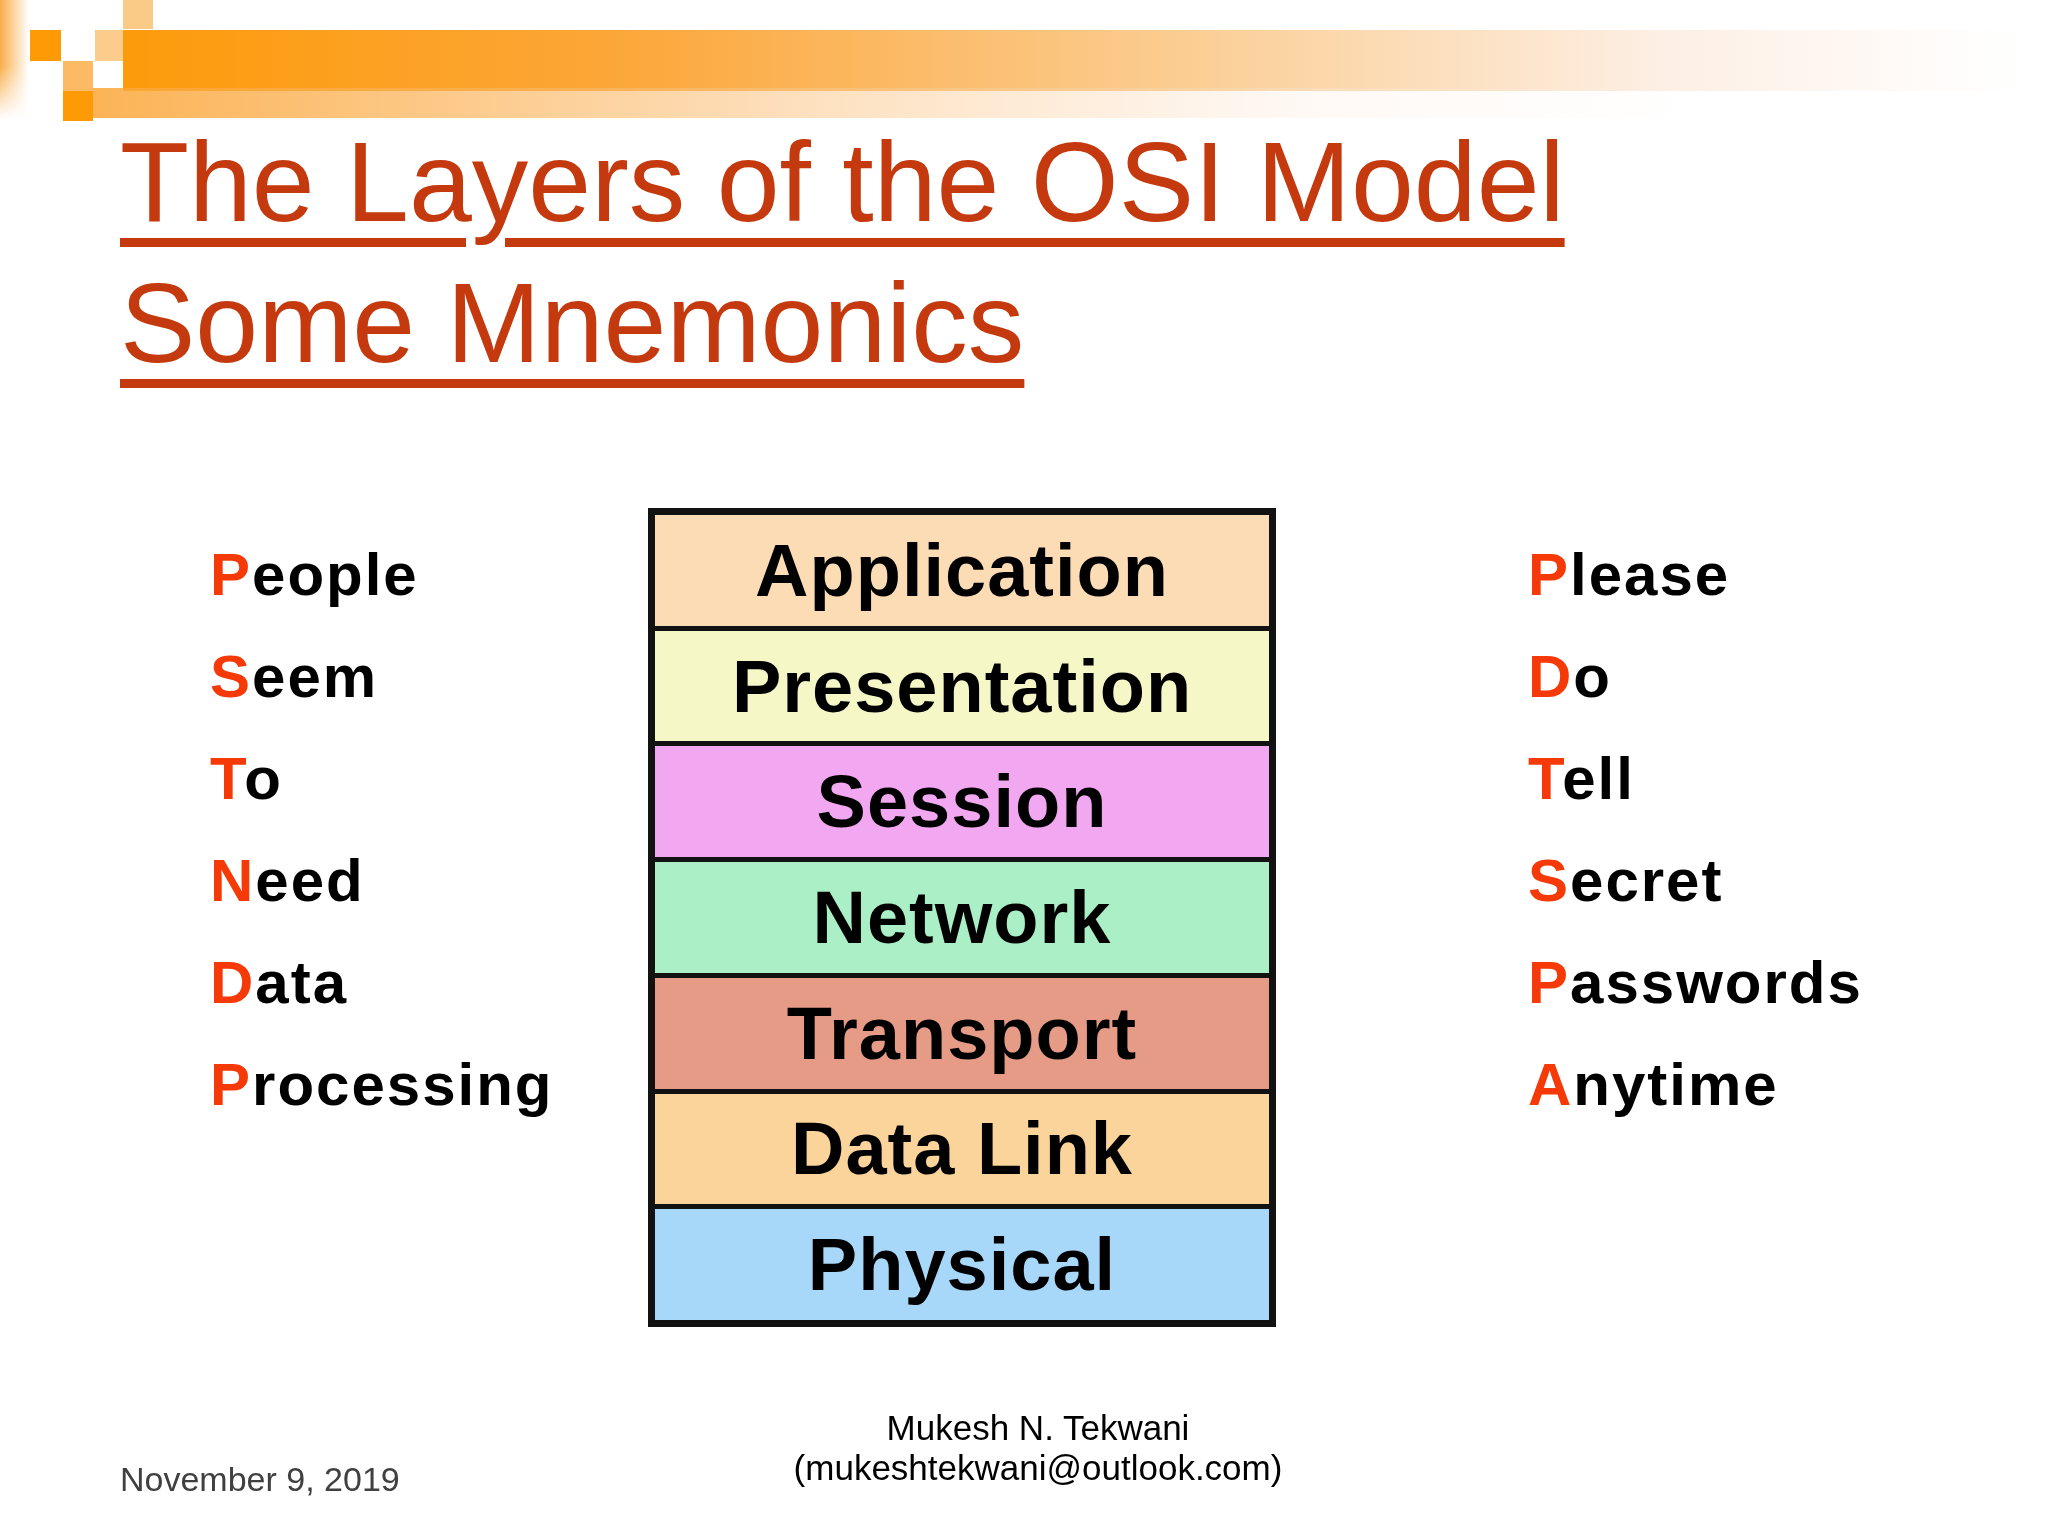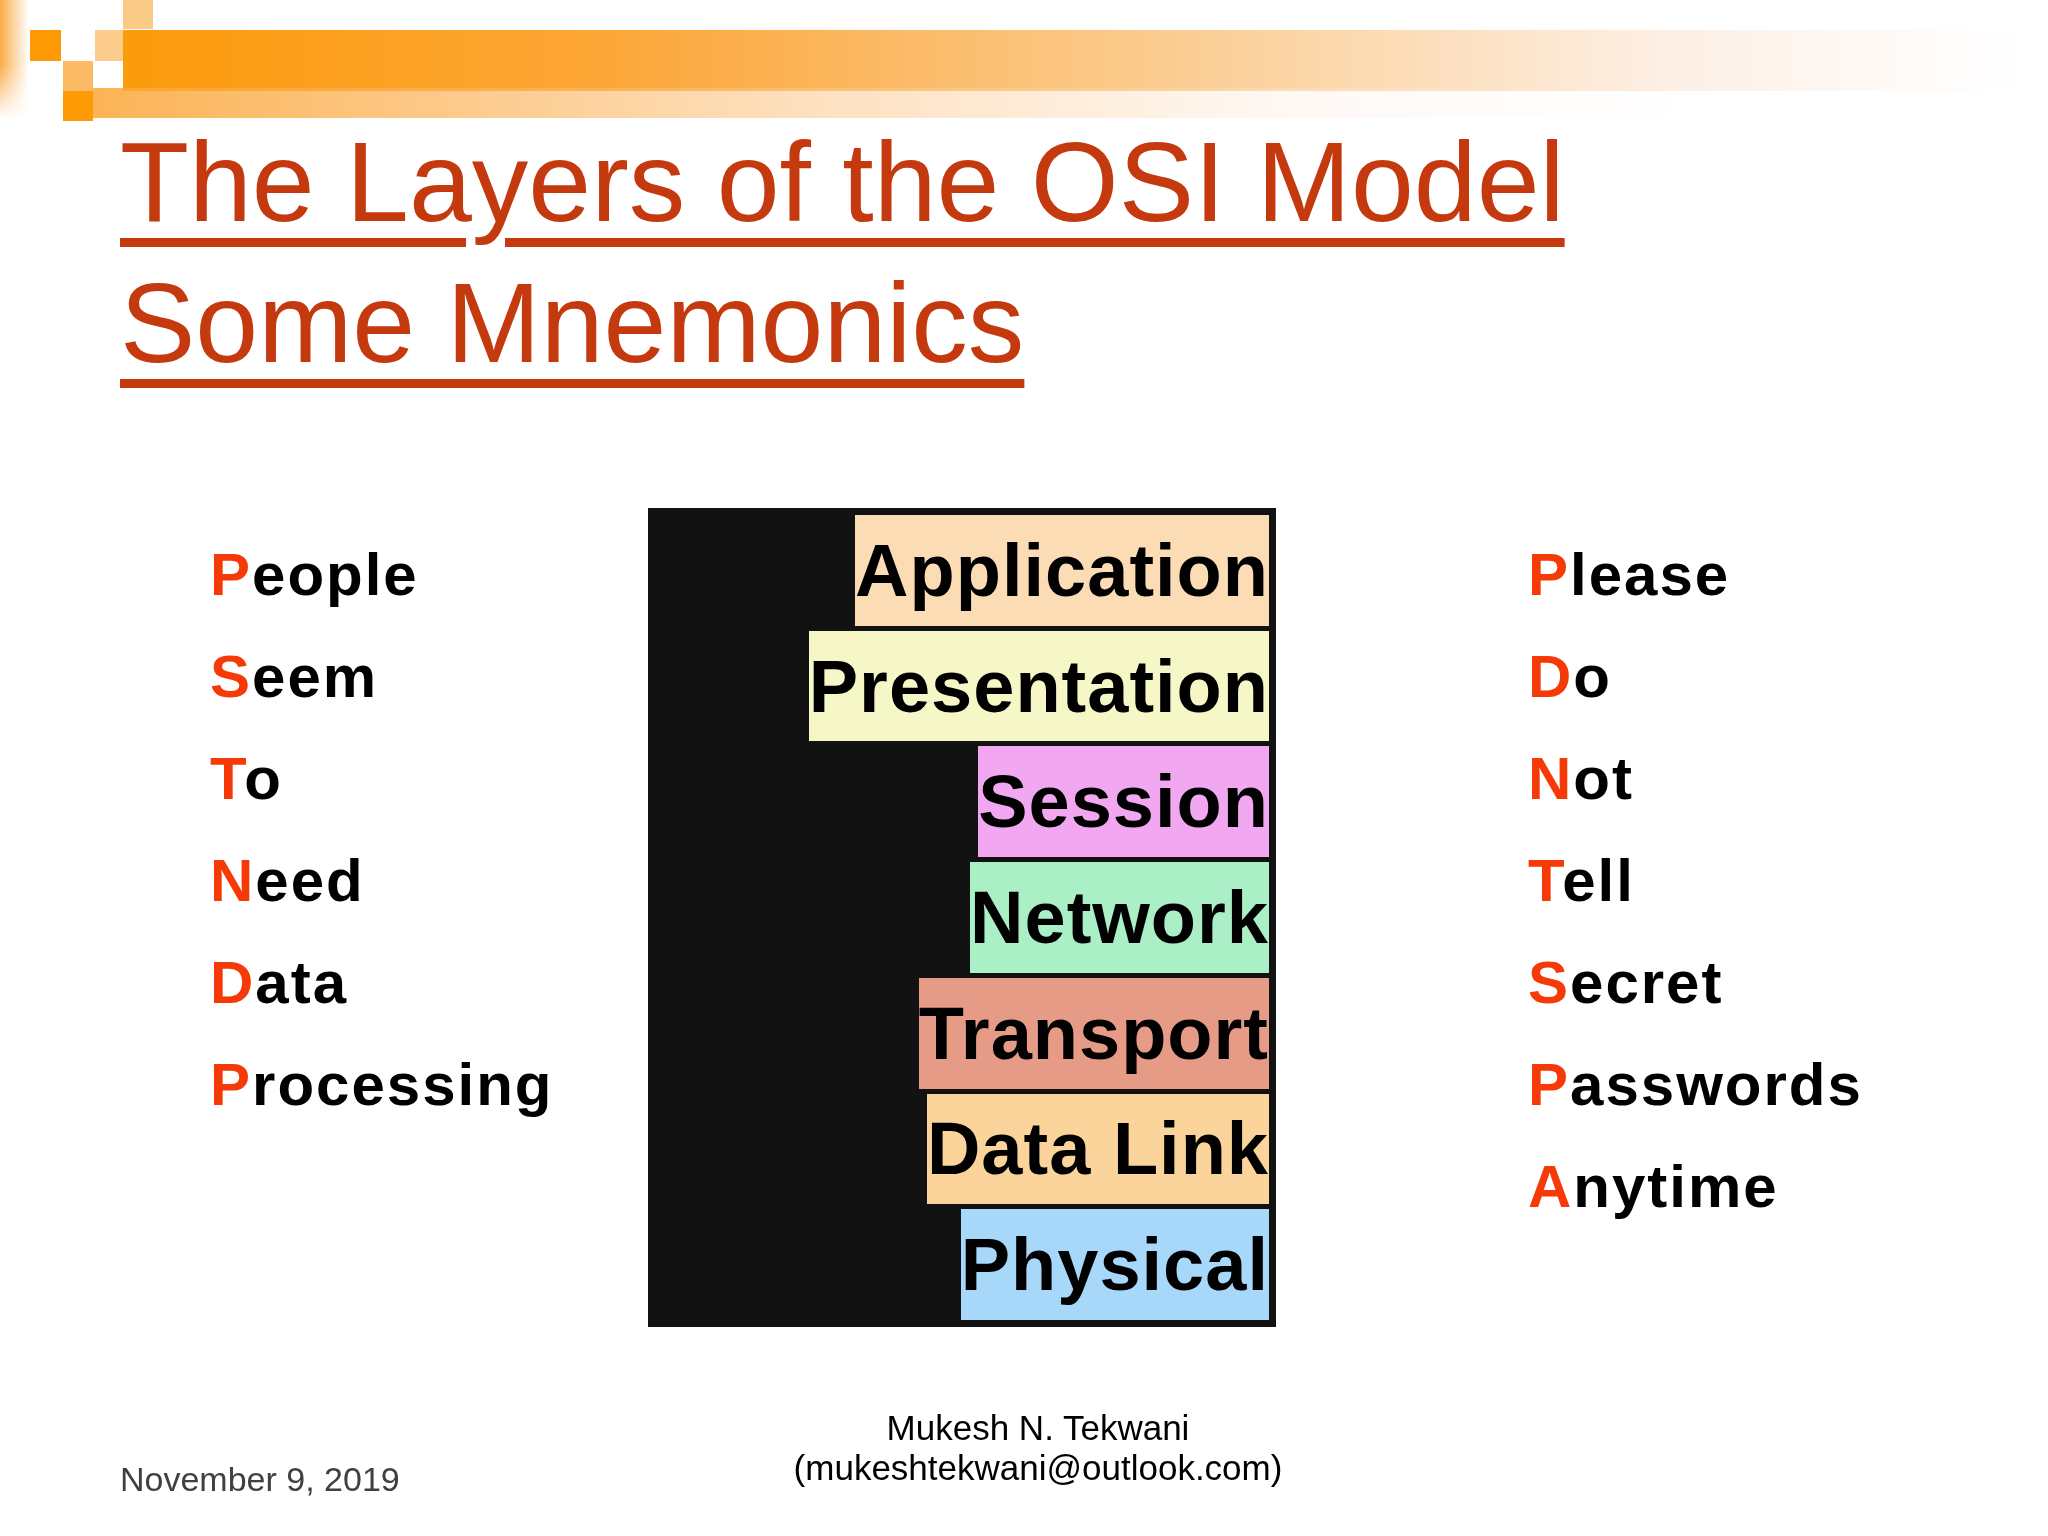--- a/index.html
+++ b/index.html
@@ -57,21 +57,20 @@
   }
   .mn-left  { left: 210px; }
   .mn-right { left: 1528px; }
 
   
   .osi-table {
     position: absolute; left: 648px; top: 508px; width: 628px; height: 819px;
     border: 7px solid #121212;
     display: flex; flex-direction: column;
     background: #121212;
-    align-items: flex-end;
   }
   .osi-row {
     flex: 1 1 0;
     display: flex; align-items: center; justify-content: center;
     font-size: 74px; font-weight: 700; color: #000000;
     letter-spacing: 1px;
     border-top: 5px solid #121212;
     white-space: nowrap;
   }
   .osi-row:first-child { border-top: none; }
@@ -120,21 +119,20 @@
     <div class="osi-row" style="background-color: rgb(242, 168, 241);">Session</div>
     <div class="osi-row" style="background-color: rgb(171, 239, 198);">Network</div>
     <div class="osi-row" style="background-color: rgb(230, 155, 134);">Transport</div>
     <div class="osi-row" style="background-color: rgb(250, 212, 154);">Data Link</div>
     <div class="osi-row" style="background-color: rgb(167, 216, 250);">Physical</div>
   </div>
 
   <div class="mn-col mn-right">
     <div><span style="color: rgb(245, 58, 8);">P</span><span>lease</span></div>
     <div><span style="color: rgb(245, 58, 8);">D</span><span>o</span></div>
-    <div><span style="color: rgb(245, 58, 8);">N</span><span>ot</span></div>
     <div><span style="color: rgb(245, 58, 8);">T</span><span>ell</span></div>
     <div><span style="color: rgb(245, 58, 8);">S</span><span>ecret</span></div>
     <div><span style="color: rgb(245, 58, 8);">P</span><span>asswords</span></div>
     <div><span style="color: rgb(245, 58, 8);">A</span><span>nytime</span></div>
   </div>
 
   <div class="footer-date">November 9, 2019</div>
   <div class="footer-author">
     <div>Mukesh N. Tekwani</div>
     <div>(mukeshtekwani@outlook.com)</div>

